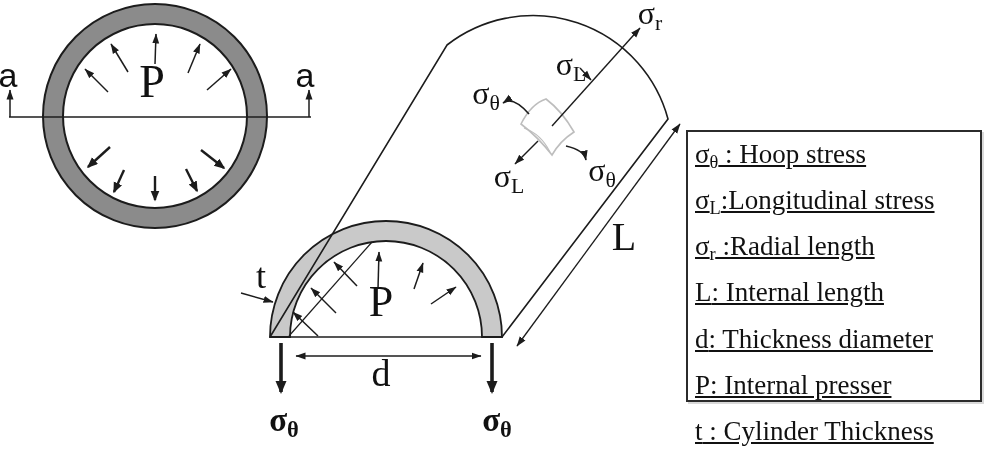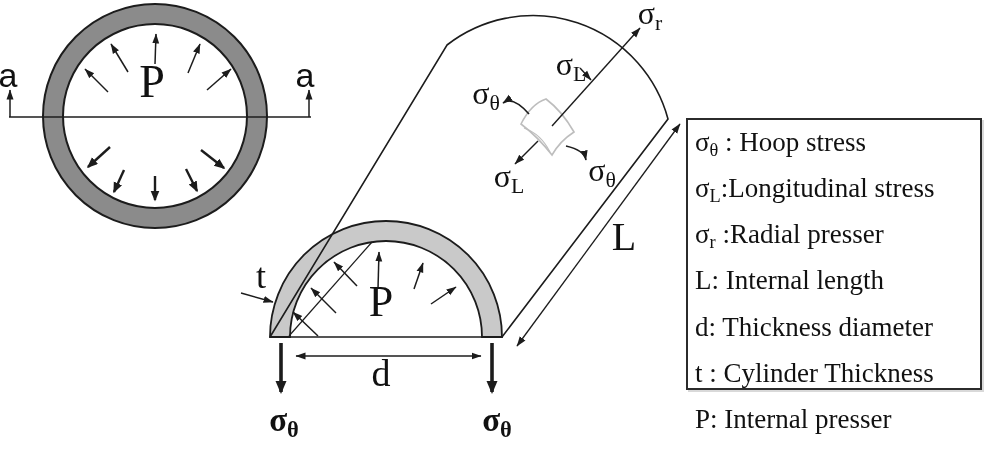--- a/index.html
+++ b/index.html
@@ -6,23 +6,23 @@
   #stage{position:relative;width:991px;height:467px;background:#ffffff;overflow:hidden;
          font-family:"Liberation Serif","DejaVu Serif",serif;color:#111;}
   #stage svg{position:absolute;left:0;top:0;}
   .lbl{position:absolute;transform:translate(-50%,-50%);white-space:nowrap;line-height:1;}
   .serif{font-family:"Liberation Serif","DejaVu Serif",serif;}
   .sans{font-family:"Liberation Sans","DejaVu Sans",sans-serif;}
   .sig{font-family:"Liberation Serif","DejaVu Serif",serif;}
   .sig .sub{font-size:0.68em;vertical-align:-0.28em;}
   .bold{font-weight:700;}
   
-  #legend{position:absolute;left:686px;top:118px;width:296px;height:272px;
+  #legend{position:absolute;left:686px;top:130px;width:296px;height:272px;
           border:2px solid #2b2b2b;box-sizing:border-box;background:#fff;
-          padding:3px 6px 0 7px;box-shadow:2px 2px 0 #d9d9d9;}
+          padding:3px 6px 0 7px;box-shadow:2px 2px 0 #d9d9d9;text-decoration:underline;}
   #legend .row{font-size:27px;line-height:38px;white-space:nowrap;}
   #legend .sub{font-size:0.68em;vertical-align:-0.28em;}
 </style>
 </head>
 <body>
 
 <div id="stage">
 
   <svg width="991" height="467" viewBox="0 0 991 467">
     <defs>
@@ -138,29 +138,29 @@
   </div>
 
   <div id="legend">
     <div class="row">
       <span>σ</span><span class="sub">θ</span><span> : Hoop stress</span>
     </div>
     <div class="row">
       <span>σ</span><span class="sub">L</span><span>:Longitudinal stress</span>
     </div>
     <div class="row">
-      <span>σ</span><span class="sub">r</span><span> :Radial presser</span>
+      <span>σ</span><span class="sub">r</span><span> :Radial length</span>
     </div>
     <div class="row">
       <span>L</span><span class="sub"></span><span>: Internal length</span>
     </div>
     <div class="row">
       <span>d</span><span class="sub"></span><span>: Thickness diameter</span>
     </div>
     <div class="row">
-      <span>t</span><span class="sub"></span><span> : Cylinder Thickness</span>
+      <span>P</span><span class="sub"></span><span>: Internal presser</span>
     </div>
     <div class="row">
-      <span>P</span><span class="sub"></span><span>: Internal presser</span>
+      <span>t</span><span class="sub"></span><span> : Cylinder Thickness</span>
     </div>
   </div>
 
 </div>
 
 </body></html>

